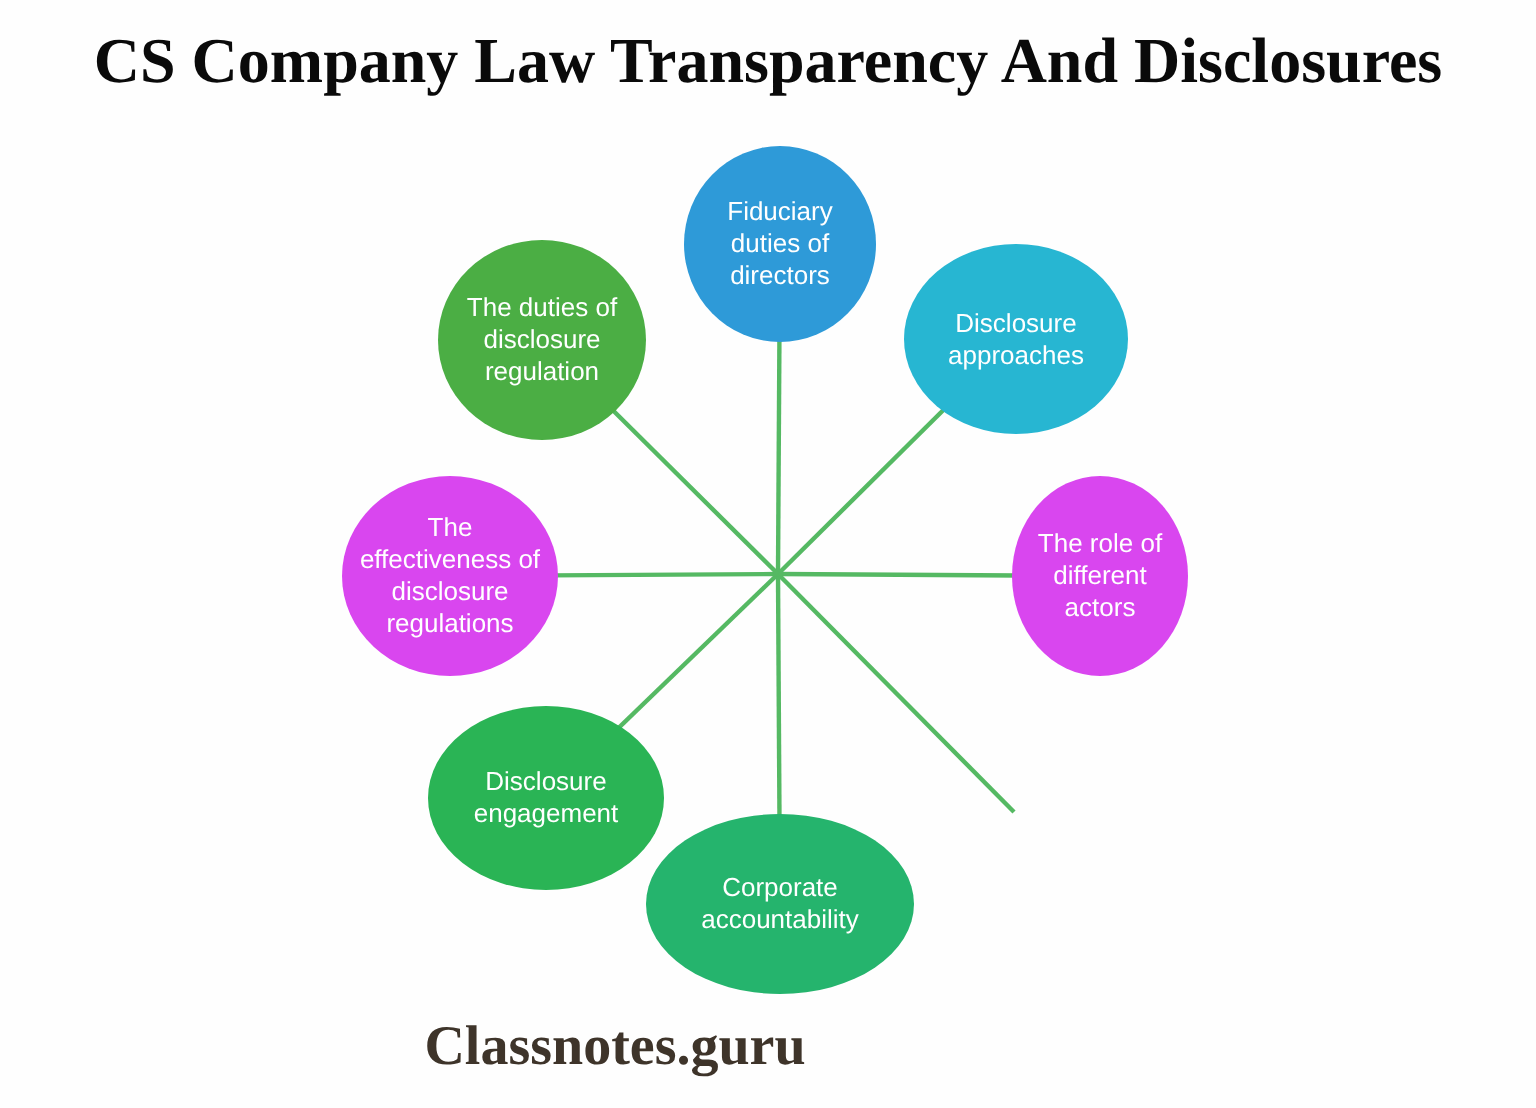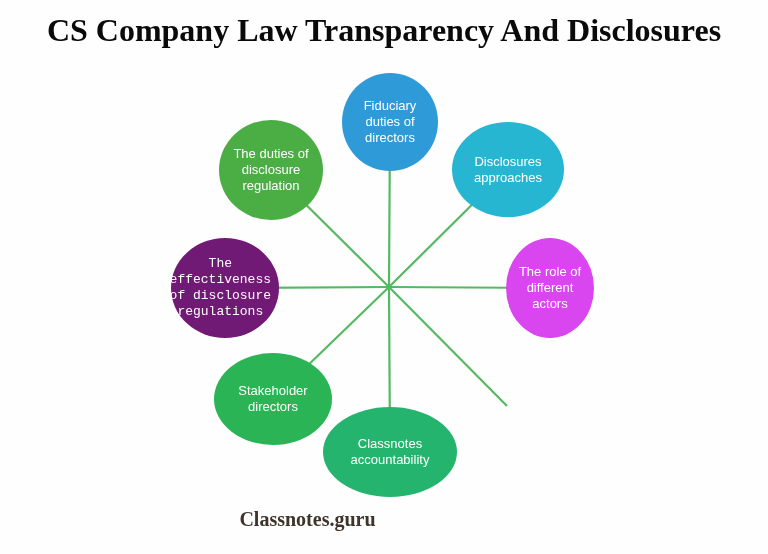--- a/index.html
+++ b/index.html
@@ -28,39 +28,39 @@
     color: #0a0a0a;
   }
   .footer {
     position: absolute;
     top: 508px;
     left: 0;
     width: 615px;
     text-align: center;
     font-family: "Liberation Serif", serif;
     font-weight: bold;
-    font-size: 20px;
+    font-size: 28px;
     color: #3e342a;
   }
   svg.connectors {
     position: absolute;
     left: 0;
     top: 0;
     width: 768px;
     height: 554px;
   }
   svg.connectors line {
     stroke-width: 2.2px;
   }
   .node {
     position: absolute;
     border-radius: 50%;
     display: flex;
     align-items: center;
-    justify-content: flex-end;
+    justify-content: center;
     text-align: center;
     color: #ffffff;
     font-size: 13px;
     line-height: 16px;
     box-sizing: border-box;
   }
   .node-center {
     left: 293px; top: 204px; width: 192px; height: 166px;
     font-size: 13px;
     line-height: 15.5px;
@@ -92,37 +92,37 @@
     <line x1="389" y1="287" x2="225" y2="288" style="stroke: rgb(85, 185, 99);"></line>
     <line x1="389" y1="287" x2="271" y2="170" style="stroke: rgb(85, 185, 99);"></line>
   </svg>
 
 
   <div class="node node-top" style="background-color: rgb(46, 154, 216);">
     <span>Fiduciary duties of directors</span>
   </div>
 
   <div class="node node-top-right" style="background-color: rgb(39, 182, 210);">
-    <span>Disclosures approaches</span>
+    <span>Disclosure approaches</span>
   </div>
 
   <div class="node node-right" style="background-color: #d946ef;">
     <span>The role of different actors</span>
   </div>
 
 
   <div class="node node-bottom" style="background-color: rgb(37, 180, 109);">
-    <span>Classnotes accountability</span>
+    <span>Corporate accountability</span>
   </div>
 
   <div class="node node-bot-left" style="background-color: rgb(42, 180, 85);">
-    <span>Stakeholder directors</span>
+    <span>Disclosure engagement</span>
   </div>
 
-  <div class="node node-left" style="background-color: #701a75; font-family: Liberation Mono, monospace;">
+  <div class="node node-left" style="background-color: #d946ef;">
     <span>The effectiveness of disclosure regulations</span>
   </div>
 
   <div class="node node-top-left" style="background-color: rgb(75, 174, 68);">
     <span>The duties of disclosure regulation</span>
   </div>
 
   <div class="footer">Classnotes.guru</div>
 
 </div>

